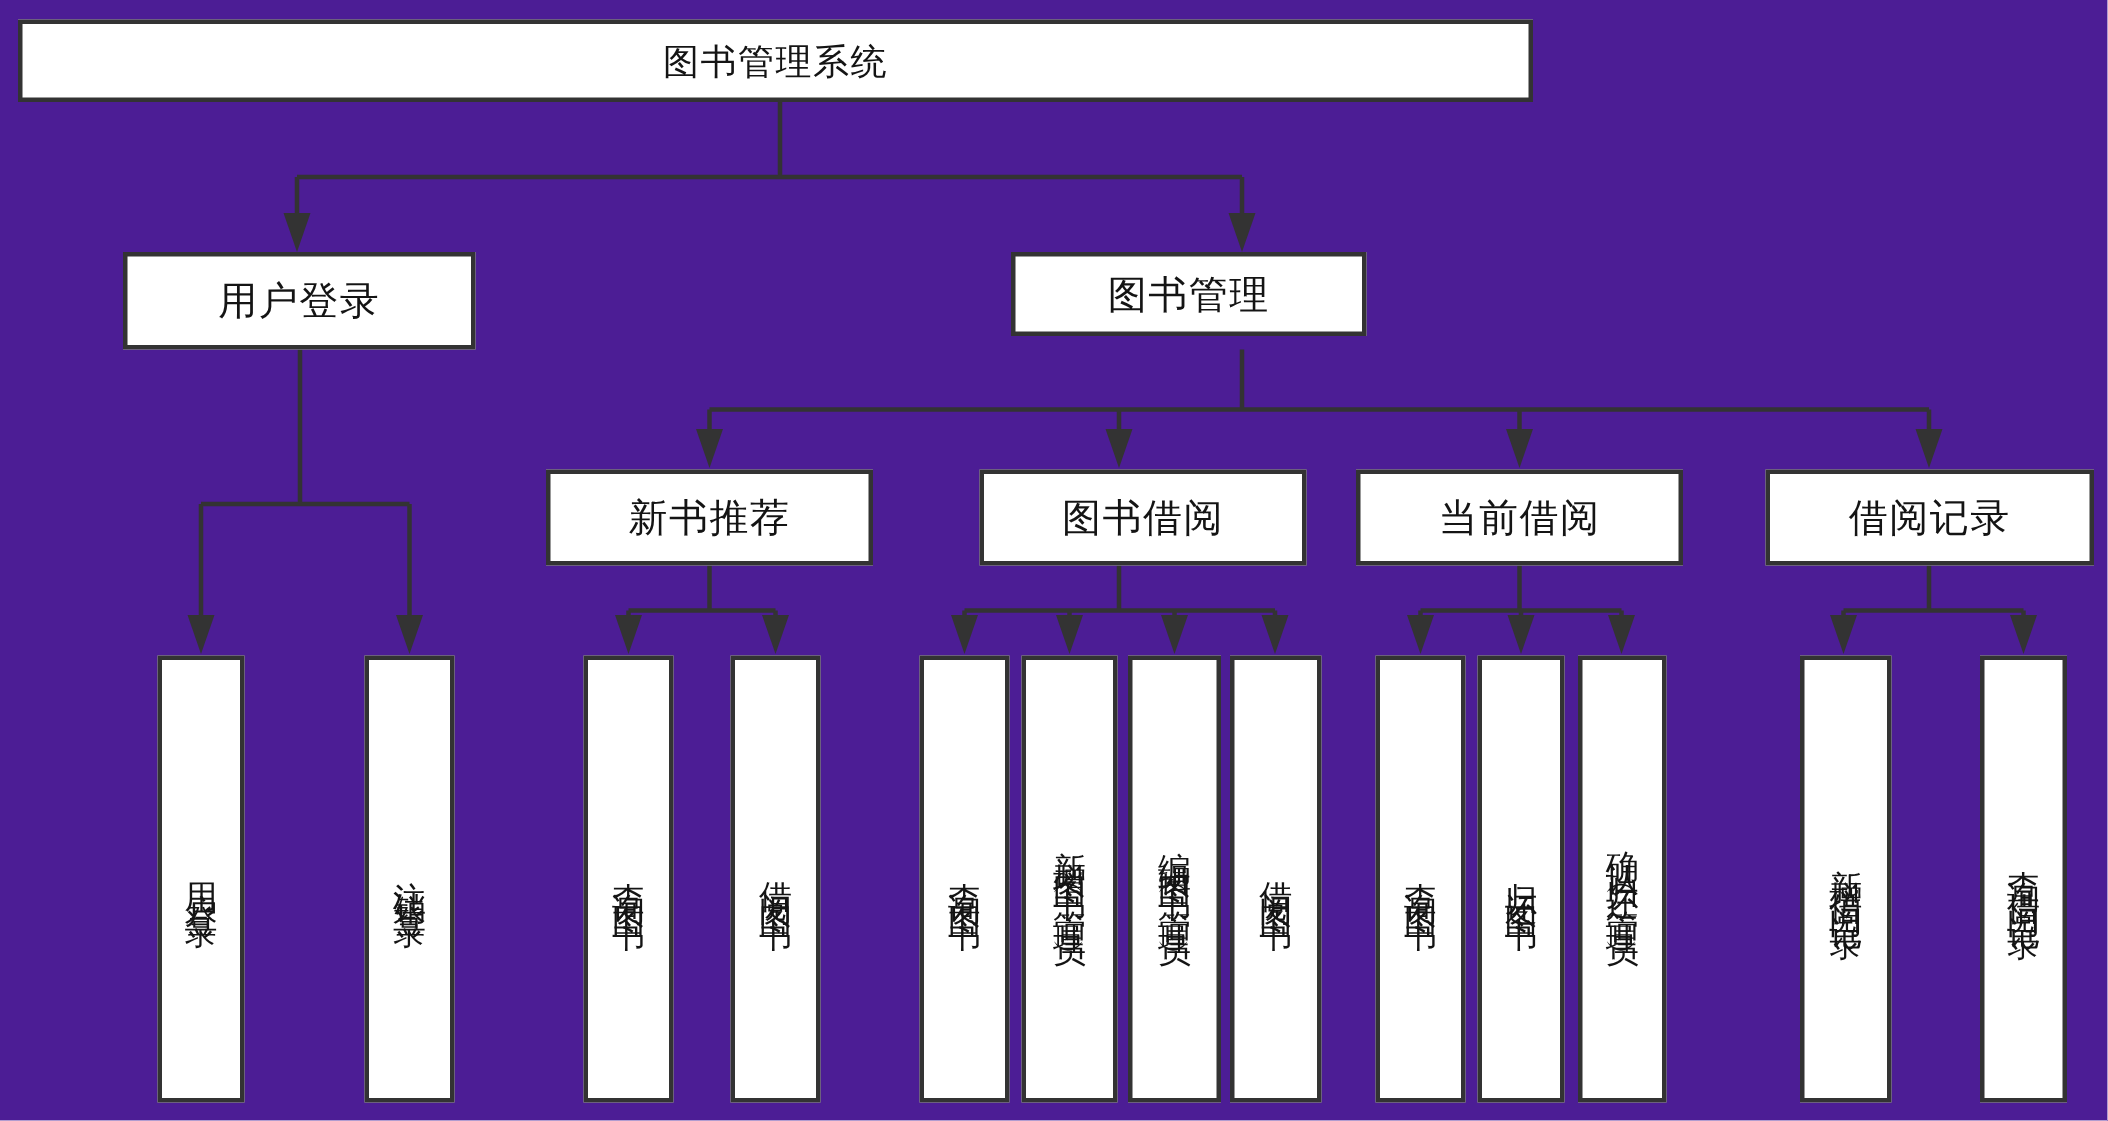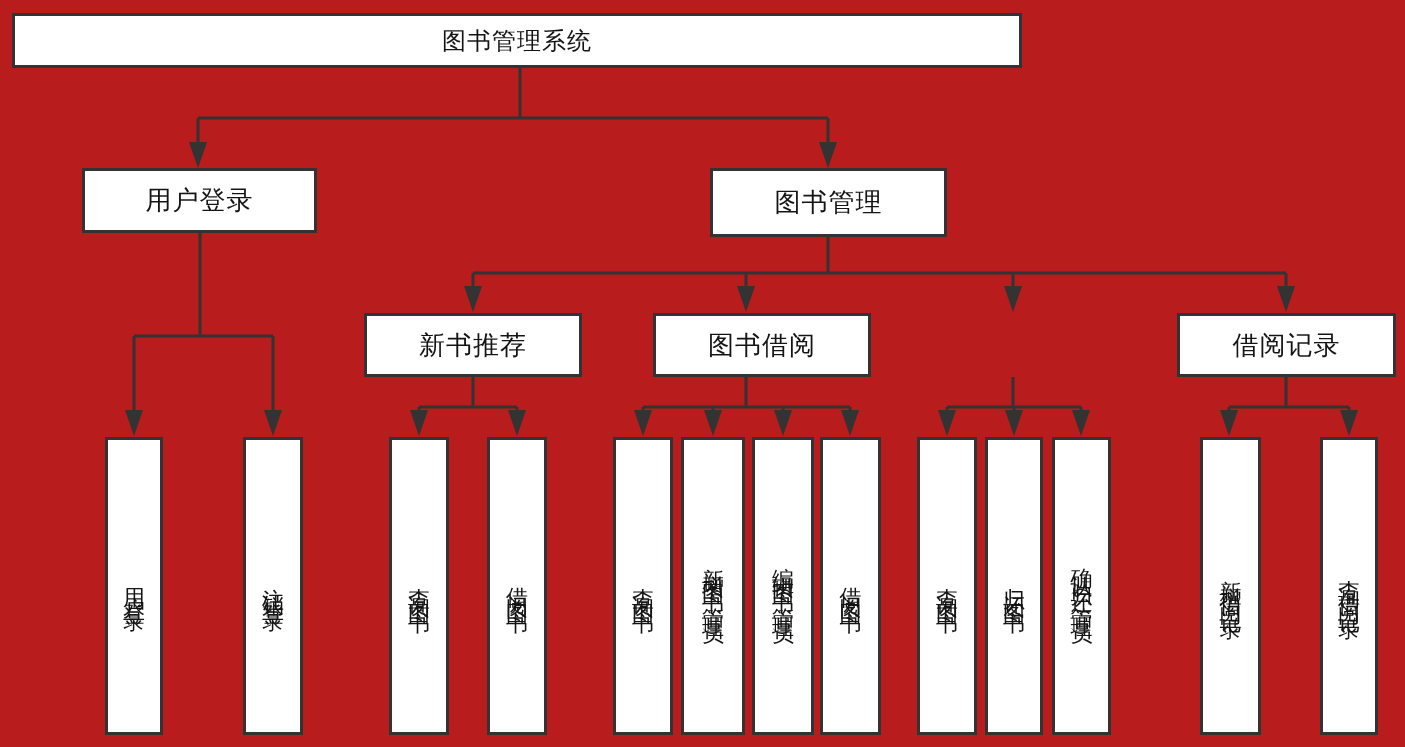--- a/index.html
+++ b/index.html
@@ -1,19 +1,19 @@
 <!DOCTYPE html>
 <html><head>
 <meta charset="utf-8">
 <style>
   html,body{margin:0;padding:0;background:#ffffff;}
   .stage{
     position:relative;
     width:1405px;height:747px;
-    background:#b91c1c;
+    background:#4c1d95;
     font-family:"Liberation Sans", sans-serif;
     overflow:hidden;
   }
   .connector-layer{
     position:absolute;left:0;top:0;width:1405px;height:747px;
     z-index:1;
   }
   .node{
     position:absolute;
     box-sizing:border-box;
@@ -77,24 +77,25 @@
       <polygon points="1005,410 1023,410 1014,436"></polygon>
       <polygon points="1072,410 1090,410 1081,436"></polygon>
       <polygon points="1220,410 1238,410 1229,436"></polygon>
       <polygon points="1340,410 1358,410 1349,436"></polygon>
     </g>
   </svg>
 
   <div class="node root" style="left:12px;top:13px;width:1010px;height:55px;">图书管理系统</div>
 
   <div class="node branch" style="left:82px;top:168px;width:235px;height:65px;">用户登录</div>
-  <div class="node branch" style="left:710px;top:168px;width:237px;height:69px;">图书管理</div>
+  <div class="node branch" style="left:674px;top:168px;width:237px;height:56px;">图书管理</div>
 
   <div class="node branch" style="left:364px;top:313px;width:218px;height:64px;">新书推荐</div>
   <div class="node branch" style="left:653px;top:313px;width:218px;height:64px;">图书借阅</div>
+  <div class="node branch" style="left:904px;top:313px;width:218px;height:64px;">当前借阅</div>
   <div class="node branch" style="left:1177px;top:313px;width:219px;height:64px;">借阅记录</div>
 
   <div class="node leaf" style="left:105px;top:437px;width:58px;height:298px;">
     <span class="vtext">用户登录</span>
   </div>
   <div class="node leaf" style="left:243px;top:437px;width:60px;height:298px;">
     <span class="vtext">注销登录</span>
   </div>
 
   <div class="node leaf" style="left:389px;top:437px;width:60px;height:298px;">

